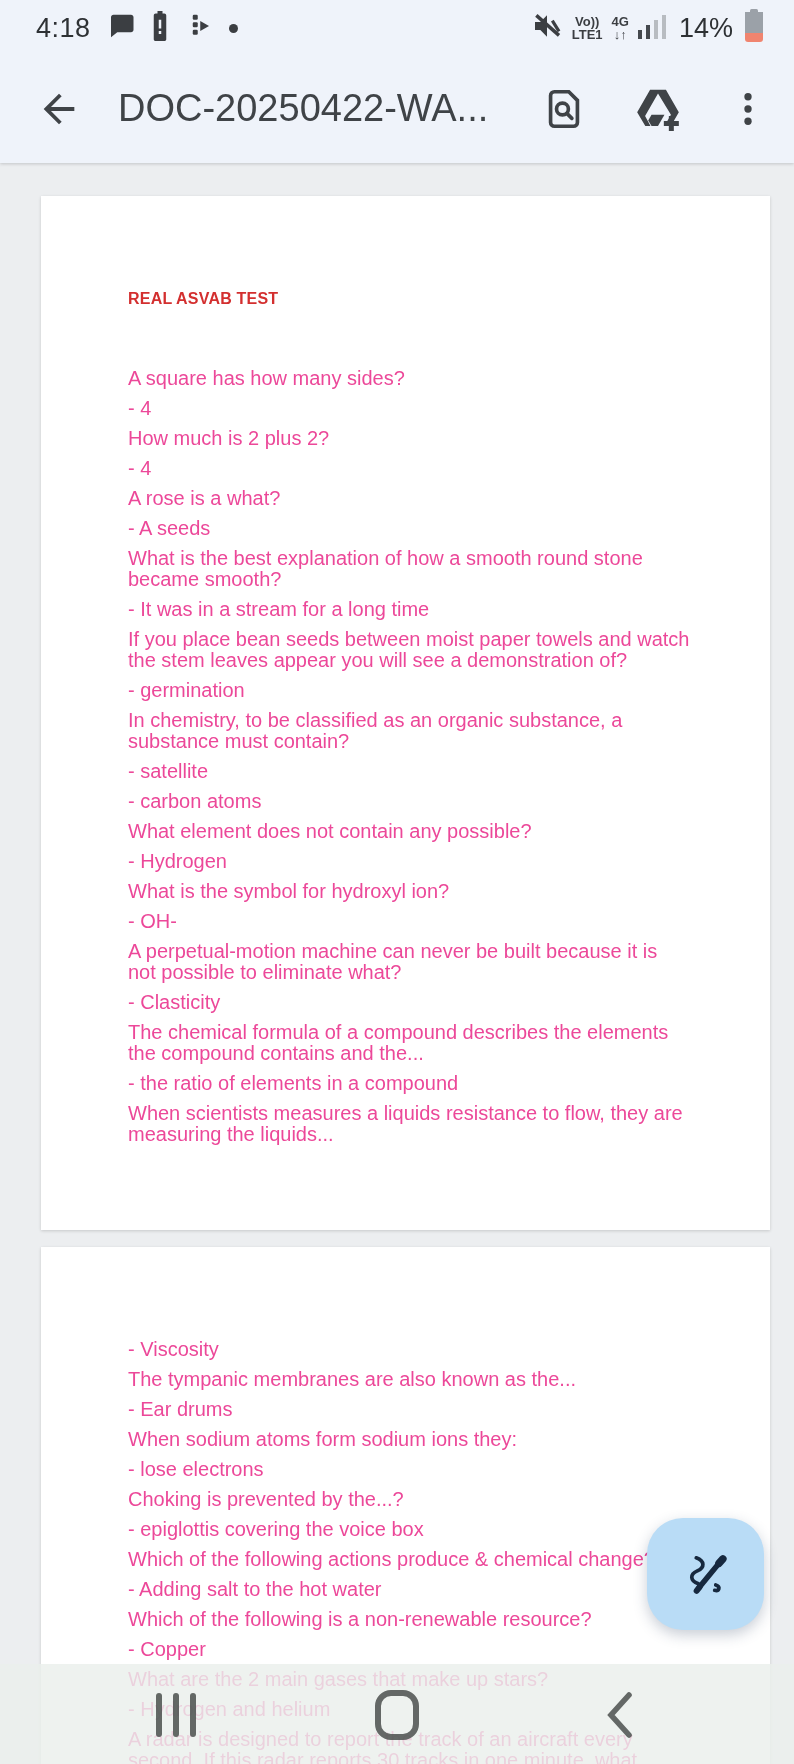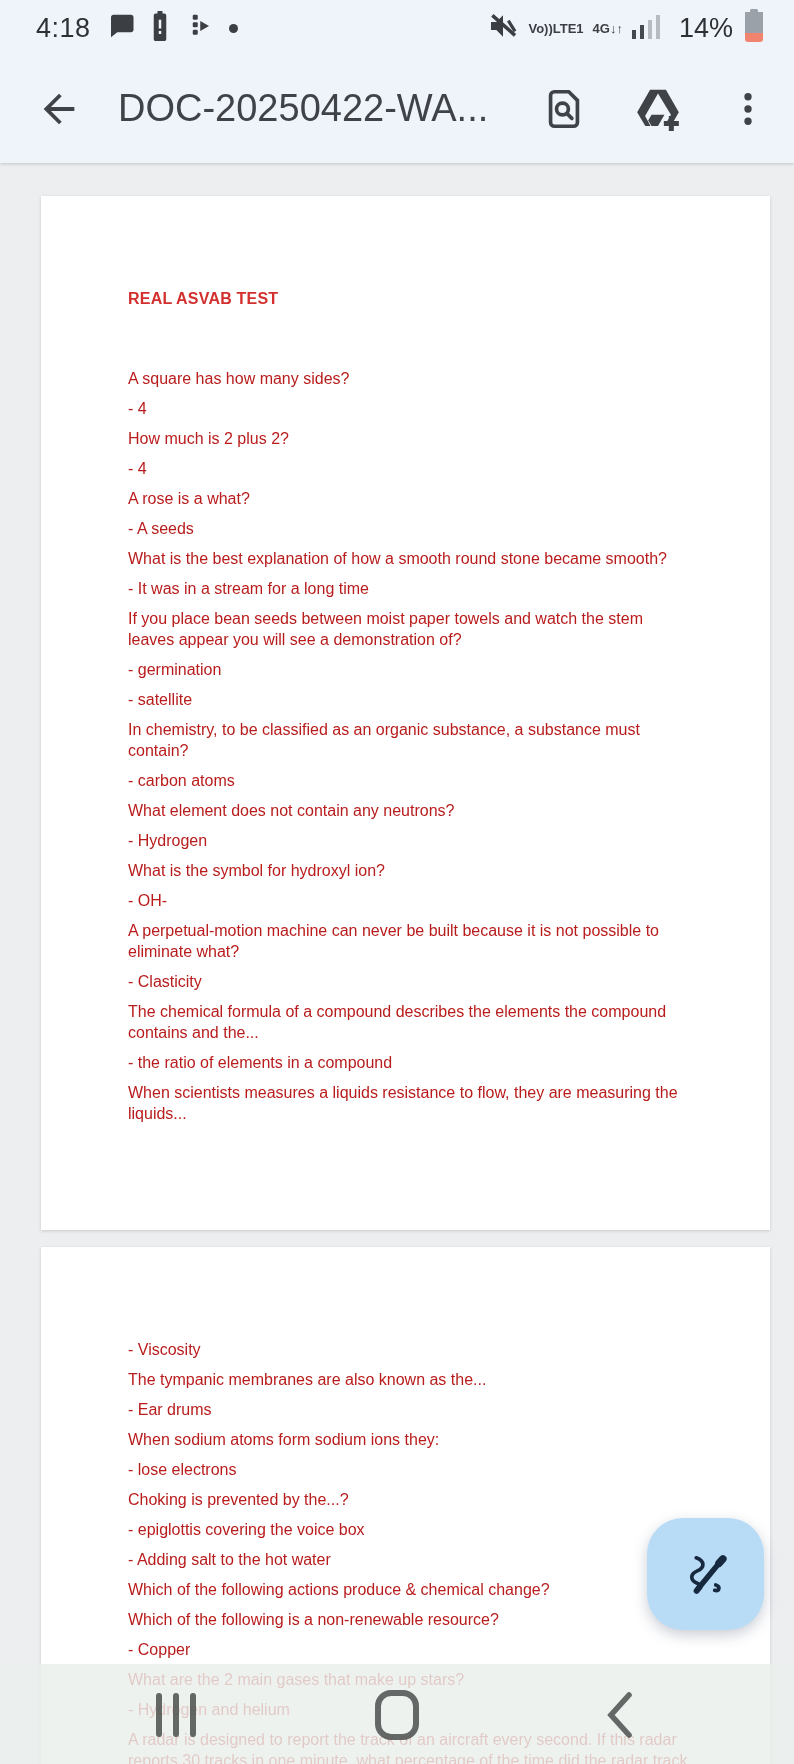--- a/index.html
+++ b/index.html
@@ -11,24 +11,24 @@
   }
   
   .statusbar {
     position:absolute; top:0; left:0; right:0; height:56px;
     background:#eff3fa; display:flex; 
     padding:0 28px 0 36px; z-index:10;
   }
   .sb-left { display:flex; align-items:center; gap:15px; }
   .sb-time { font-size:27px; color:#2e3134; letter-spacing:.5px; }
   .sb-right { margin-left:auto; display:flex; align-items:center; gap:9px; }
-  .sb-stack { display:flex; flex-direction:row; align-items:center; color:#3b3e42; }
+  .sb-stack { display:flex; flex-direction:column; align-items:center; color:#3b3e42; }
   .sb-stack .l1 { font-size:13px; line-height:13px; font-weight:700; }
   .sb-stack .l2 { font-size:13px; line-height:13px; font-weight:700; }
-  .sb-pct { font-size:27px; color:#2e3134; margin-left:8px; }
+  .sb-pct { font-size:27px; color:#2e3134; margin-left:2px; }
   .notif-dot { width:9px; height:9px; border-radius:50%; background:#3b3e42; }
   
   .appbar {
     position:absolute; top:56px; left:0; right:0; height:107px;
     background:#eff3fa; z-index:9;
     box-shadow:0 1px 3px rgba(90,95,102,.28);
     padding-left:16px;
   }
   .back-btn { position:absolute; left:34px; top:29px; width:50px; height:50px;
     display:flex; align-items:center; justify-content:center; background:none; border:none; padding:0; }
@@ -44,21 +44,21 @@
   
   .canvas { position:absolute; top:163px; left:8px; width:794px; height:1601px; background:#eceef0; }
   .page {
     position:absolute; left:33px; width:729px; background:#ffffff;
     box-shadow:0 1px 3px rgba(0,0,0,.16);
   }
   .page1 { top:33px;  height:1034px; padding:92px 80px 0 87px; overflow:hidden; }
   .page2 { top:1084px; height:700px; padding:92px 80px 0 87px; overflow:hidden; }
   .doc-heading { font-size:16px; line-height:21px; font-weight:700; color:#d32f2f;
     margin:0 0 59px 0; letter-spacing:.2px; }
-  .doc-line { font-size:16px; line-height:21px; color:#b91c1c; margin:0 0 9px 0; }
+  .doc-line { font-size:20px; line-height:21px; color:#ec4899; margin:0 0 9px 0; }
   
   .fab {
     position:absolute; left:647px; top:1518px; width:117px; height:112px;
     border-radius:36px; background:#b9dcf6;
     box-shadow:0 5px 14px rgba(40,60,90,.25);
     display:flex; align-items:center; justify-content:center;
     border:none; z-index:8; padding:0;
   }
   
   .navbar {
@@ -183,45 +183,45 @@
         <p class="doc-line">A square has how many sides?</p>
         <p class="doc-line">- 4</p>
         <p class="doc-line">How much is 2 plus 2?</p>
         <p class="doc-line">- 4</p>
         <p class="doc-line">A rose is a what?</p>
         <p class="doc-line">- A seeds</p>
         <p class="doc-line">What is the best explanation of how a smooth round stone became smooth?</p>
         <p class="doc-line">- It was in a stream for a long time</p>
         <p class="doc-line">If you place bean seeds between moist paper towels and watch the stem leaves appear you will see a demonstration of?</p>
         <p class="doc-line">- germination</p>
+        <p class="doc-line">In chemistry, to be classified as an organic substance, a substance must contain?</p>
         <p class="doc-line">- satellite</p>
-        <p class="doc-line">In chemistry, to be classified as an organic substance, a substance must contain?</p>
         <p class="doc-line">- carbon atoms</p>
-        <p class="doc-line">What element does not contain any neutrons?</p>
+        <p class="doc-line">What element does not contain any possible?</p>
         <p class="doc-line">- Hydrogen</p>
         <p class="doc-line">What is the symbol for hydroxyl ion?</p>
         <p class="doc-line">- OH-</p>
         <p class="doc-line">A perpetual-motion machine can never be built because it is not possible to eliminate what?</p>
         <p class="doc-line">- Clasticity</p>
         <p class="doc-line">The chemical formula of a compound describes the elements the compound contains and the...</p>
         <p class="doc-line">- the ratio of elements in a compound</p>
         <p class="doc-line">When scientists measures a liquids resistance to flow, they are measuring the liquids...</p>
       </div>
   </div>
   <div class="page page2">
     <div>
         <p class="doc-line">- Viscosity</p>
         <p class="doc-line">The tympanic membranes are also known as the...</p>
         <p class="doc-line">- Ear drums</p>
         <p class="doc-line">When sodium atoms form sodium ions they:</p>
         <p class="doc-line">- lose electrons</p>
         <p class="doc-line">Choking is prevented by the...?</p>
         <p class="doc-line">- epiglottis covering the voice box</p>
+        <p class="doc-line">Which of the following actions produce &amp; chemical change?</p>
         <p class="doc-line">- Adding salt to the hot water</p>
-        <p class="doc-line">Which of the following actions produce &amp; chemical change?</p>
         <p class="doc-line">Which of the following is a non-renewable resource?</p>
         <p class="doc-line">- Copper</p>
         <p class="doc-line">What are the 2 main gases that make up stars?</p>
         <p class="doc-line">- Hydrogen and helium</p>
         <p class="doc-line">A radar is designed to report the track of an aircraft every second. If this radar reports 30 tracks in one minute, what percentage of the time did the radar track the aircraft?</p>
       </div>
   </div>
 </div>
 
 <button class="fab">

